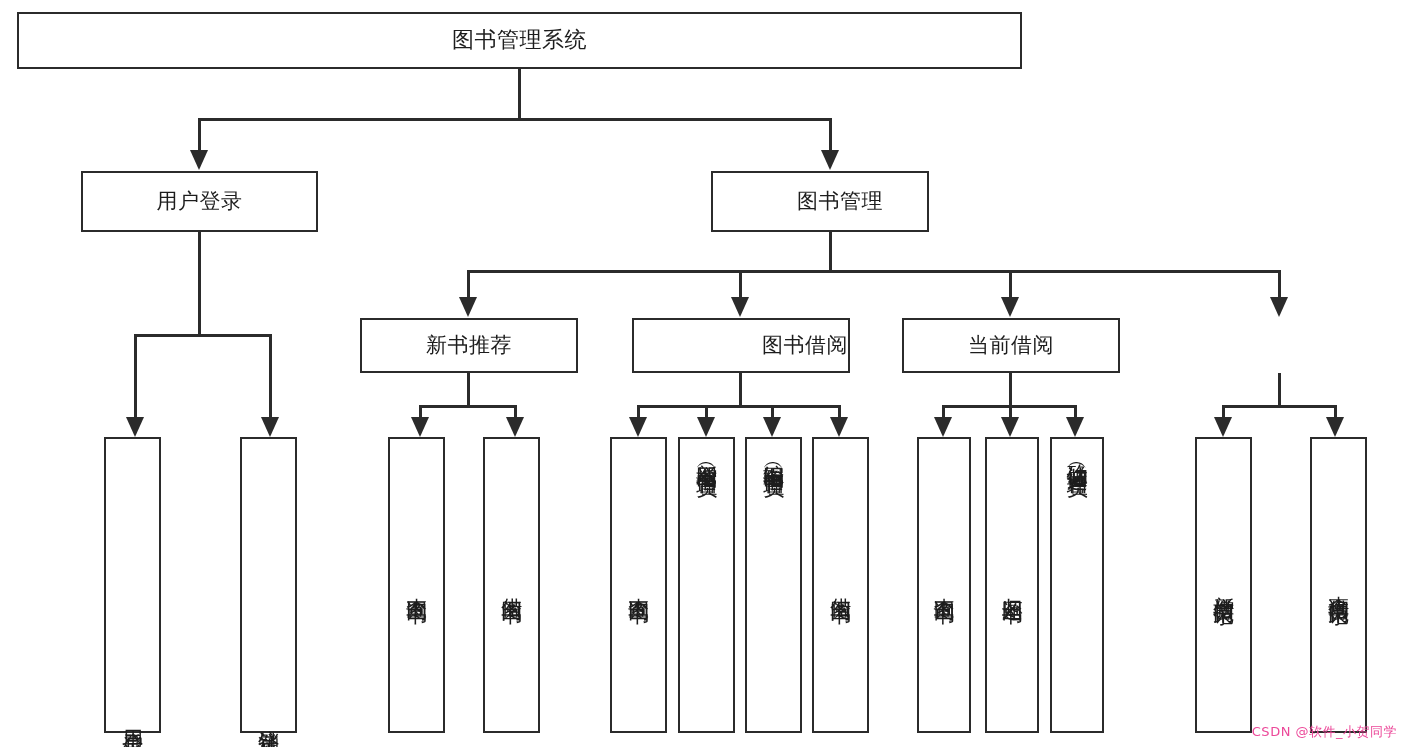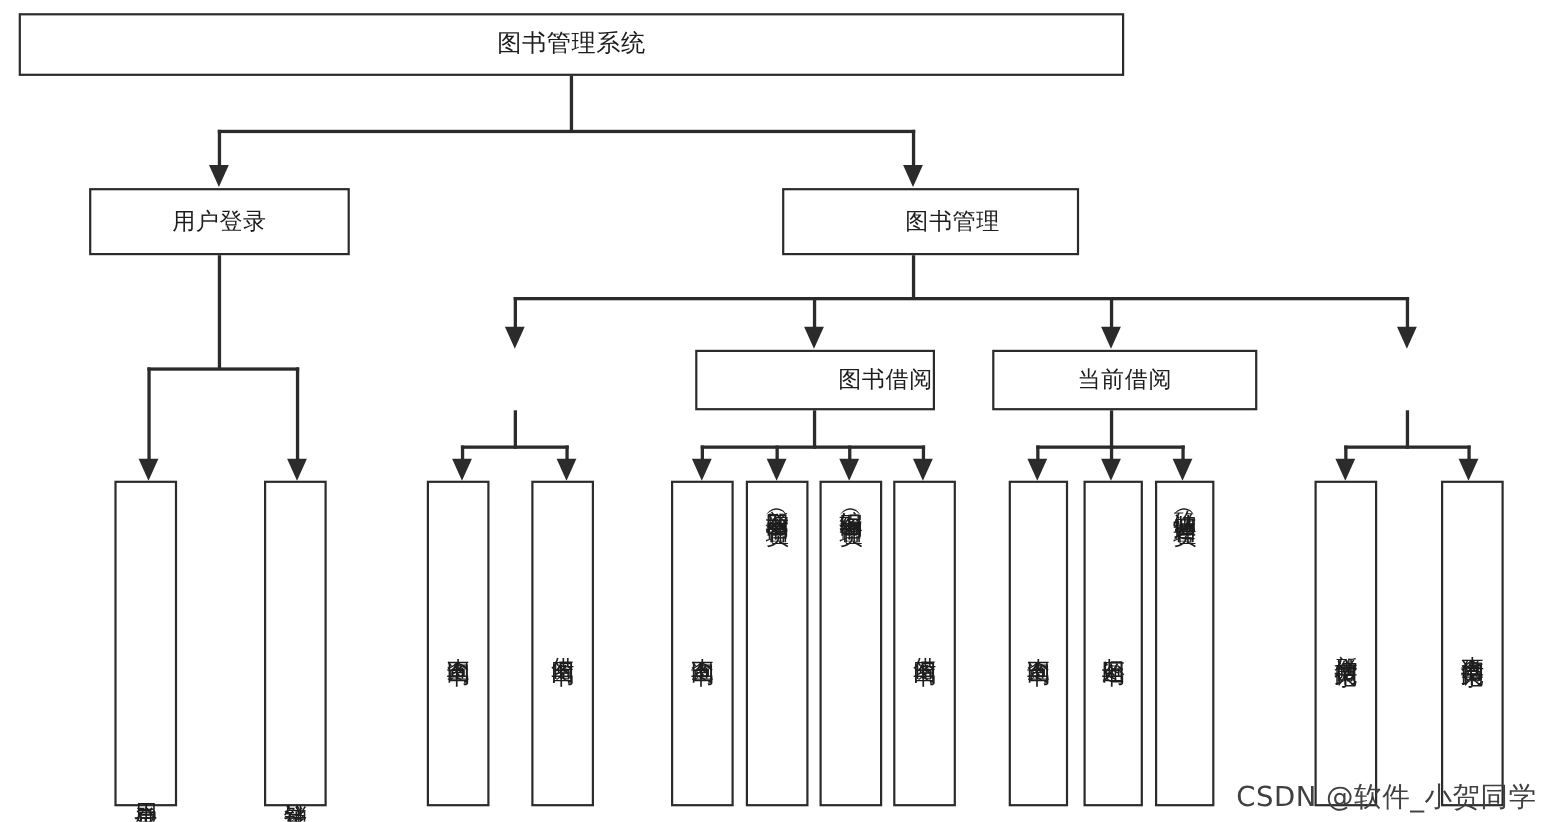--- a/index.html
+++ b/index.html
@@ -82,22 +82,22 @@
     height: 0;
     border-left: 9px solid transparent;
     border-right: 9px solid transparent;
     border-top: 20px solid #2b2b2b;
   }
   
   #watermark {
     position: absolute;
     right: 8px;
     bottom: 6px;
-    font-size: 25px;
-    color: #404040;
+    font-size: 13px;
+    color: #ec4899;
     letter-spacing: 0.5px;
     white-space: nowrap;
     pointer-events: none;
   }
 </style>
 </head>
 <body>
 
 <div id="diagram-root">
 
@@ -109,21 +109,21 @@
   <div class="edge h" style="left:198px; top:118px; width:634px; height:3px;"></div>
   <div class="edge v" style="left:198px; top:118px; width:3px; height:33px;"></div>
   <div class="edge v" style="left:829px; top:118px; width:3px; height:33px;"></div>
   <div class="arrow" style="left:190px; top:150px;"></div>
   <div class="arrow" style="left:821px; top:150px;"></div>
 
   <div class="node horiz" style="left:81px; top:171px; width:237px; height:61px;">
     <span class="label">用户登录</span>
   </div>
 
-  <div class="node horiz" style="left:711px; top:171px; width:270px; height:61px;padding-left:40px;">
+  <div class="node horiz" style="left:711px; top:171px; width:218px; height:61px;padding-left:40px;">
     <span class="label">图书管理</span>
   </div>
 
   <div class="edge v" style="left:198px; top:232px; width:3px; height:103px;"></div>
   <div class="edge h" style="left:134px; top:334px; width:138px; height:3px;"></div>
   <div class="edge v" style="left:134px; top:334px; width:3px; height:84px;"></div>
   <div class="edge v" style="left:269px; top:334px; width:3px; height:84px;"></div>
   <div class="arrow" style="left:126px; top:417px;"></div>
   <div class="arrow" style="left:261px; top:417px;"></div>
 
@@ -131,24 +131,27 @@
   <div class="edge h" style="left:467px; top:270px; width:814px; height:3px;"></div>
   <div class="edge v" style="left:467px; top:270px; width:3px; height:28px;"></div>
   <div class="edge v" style="left:739px; top:270px; width:3px; height:28px;"></div>
   <div class="edge v" style="left:1009px; top:270px; width:3px; height:28px;"></div>
   <div class="edge v" style="left:1278px; top:270px; width:3px; height:28px;"></div>
   <div class="arrow" style="left:459px; top:297px;"></div>
   <div class="arrow" style="left:731px; top:297px;"></div>
   <div class="arrow" style="left:1001px; top:297px;"></div>
   <div class="arrow" style="left:1270px; top:297px;"></div>
 
+  <div class="node horiz" style="left:360px; top:318px; width:218px; height:55px;">
+    <span class="label">新书推荐</span>
+  </div>
   <div class="node horiz" style="left:632px; top:318px; width:218px; height:55px;justify-content:flex-end;">
     <span class="label">图书借阅</span>
   </div>
-  <div class="node horiz" style="left:902px; top:318px; width:241px; height:55px;">
+  <div class="node horiz" style="left:902px; top:318px; width:218px; height:55px;">
     <span class="label">当前借阅</span>
   </div>
 
   <div class="edge v" style="left:467px; top:373px; width:3px; height:35px;"></div>
   <div class="edge h" style="left:419px; top:405px; width:98px; height:3px;"></div>
   <div class="edge v" style="left:419px; top:405px; width:3px; height:15px;"></div>
   <div class="edge v" style="left:514px; top:405px; width:3px; height:15px;"></div>
   <div class="arrow" style="left:411px; top:417px;"></div>
   <div class="arrow" style="left:506px; top:417px;"></div>
 

